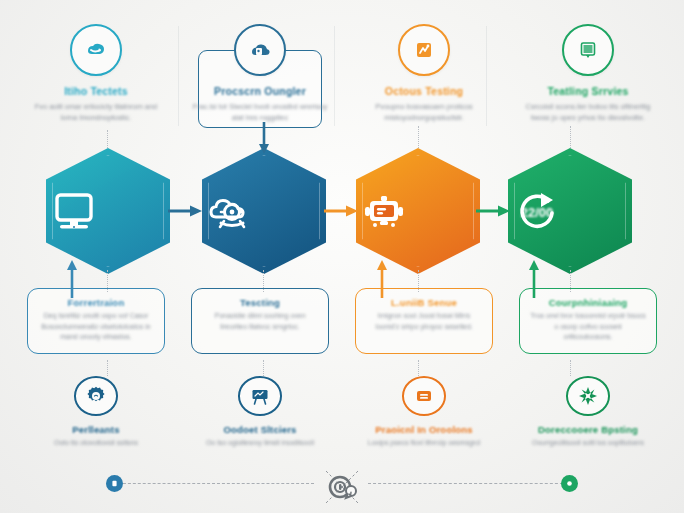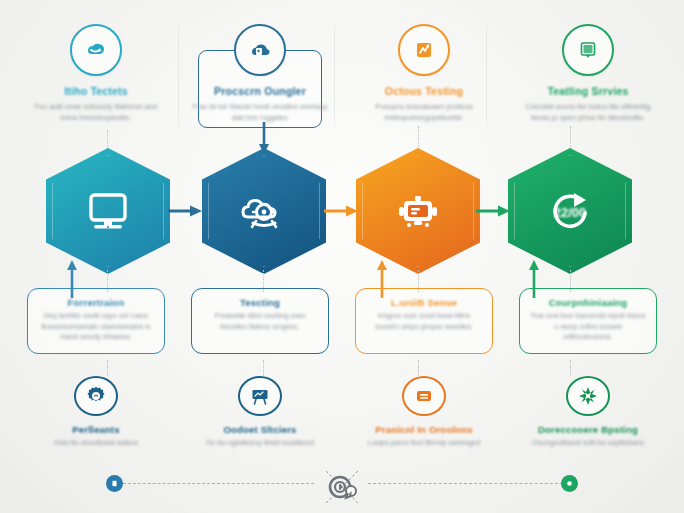--- a/index.html
+++ b/index.html
@@ -114,21 +114,21 @@
   .hexwrap.h2 { left: 202px; }
   .hexwrap.h3 { left: 356px; }
   .hexwrap.h4 { left: 508px; }
 
   .hex {
     position: absolute;
     inset: 0;
     clip-path: polygon(50% 0%, 100% 25%, 100% 75%, 50% 100%, 0% 75%, 0% 25%);
     display: flex;
     align-items: center;
-    justify-content: center;
+    justify-content: flex-start;
     box-shadow: 0 2px 6px rgba(0,0,0,.10);
   }
   
   .hex::after {
     content: "";
     position: absolute;
     left: 6px; right: 6px; top: 7px; bottom: 7px;
     clip-path: polygon(50% 0%, 100% 25%, 100% 75%, 50% 100%, 0% 75%, 0% 25%);
     border: 0;
     background:

